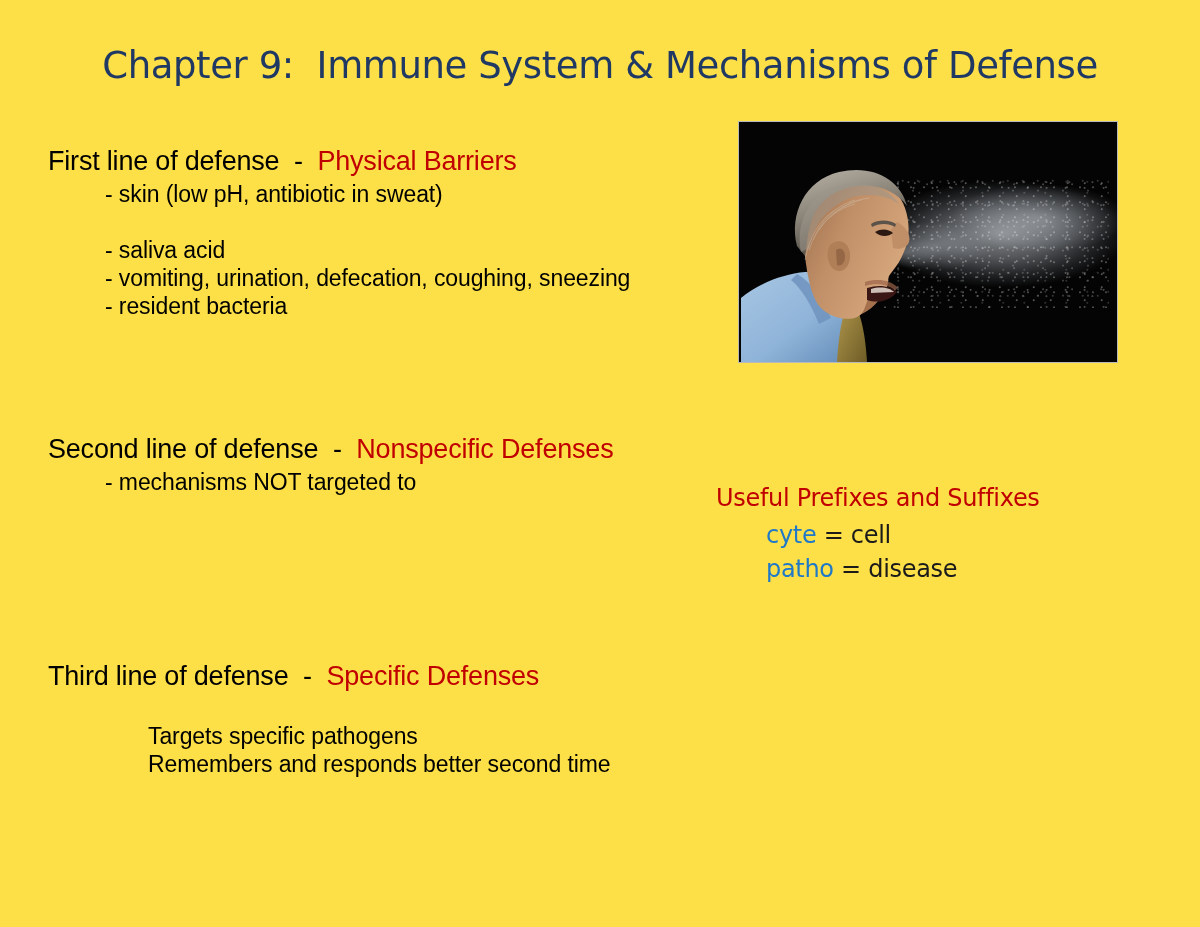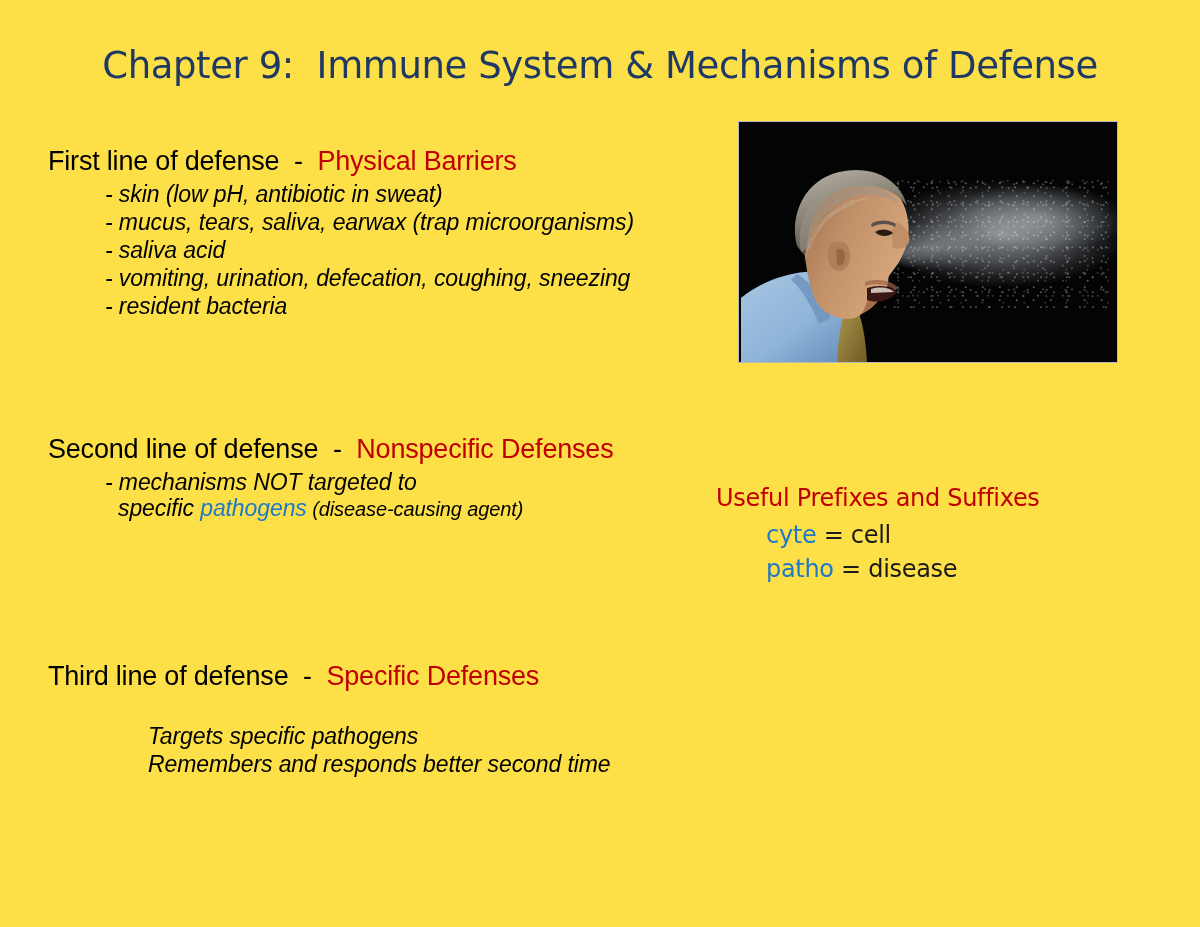--- a/index.html
+++ b/index.html
@@ -53,21 +53,20 @@
     font-weight: 400;
     letter-spacing: -0.2px;
   }
   .heading .accent {
     color: #c00000;
   }
   .sub {
     font-size: 23px;
     font-weight: 400;
     letter-spacing: -0.1px;
-    font-style: italic;
   }
   .sub .blue {
     color: #2079c8;
   }
   .small-paren {
     font-size: 20px;
   }
 
   
   #sec1-heading { left: 48px; top: 146px; }
@@ -169,29 +168,27 @@
 </head>
 <body>
 
 <div class="slide">
 
   <div class="slide-title">Chapter 9:  Immune System &amp; Mechanisms of Defense</div>
 
   <div class="txt heading" id="sec1-heading"><span>First line of defense  -  </span><span class="accent">Physical Barriers</span></div>
 
   <div class="txt sub" id="sec1-l0">- skin (low pH, antibiotic in sweat)</div>
-  <div class="txt sub" id="sec1-l1">- mucus, tears, saliva, earwax (trap microorganisms)</div>
   <div class="txt sub" id="sec1-l2">- saliva acid</div>
   <div class="txt sub" id="sec1-l3">- vomiting, urination, defecation, coughing, sneezing</div>
   <div class="txt sub" id="sec1-l4">- resident bacteria</div>
 
   <div class="txt heading" id="sec2-heading"><span>Second line of defense  -  </span><span class="accent">Nonspecific Defenses</span></div>
 
   <div class="txt sub" id="sec2-l0">- mechanisms NOT targeted to</div>
-  <div class="txt sub" id="sec2-l1"><span>specific </span><span class="blue">pathogens</span><span class="small-paren"> (disease-causing agent)</span></div>
 
   <div class="txt heading" id="sec3-heading"><span>Third line of defense  -  </span><span class="accent">Specific Defenses</span></div>
 
   <div class="txt sub" id="sec3-l1">Targets specific pathogens</div>
   <div class="txt sub" id="sec3-l2">Remembers and responds better second time</div>
 
   <div class="panel">
     <div class="panel-title">Useful Prefixes and Suffixes</div>
     <ul class="panel-list">
       <li class="panel-item"><span class="term">cyte</span><span> = cell</span></li>

